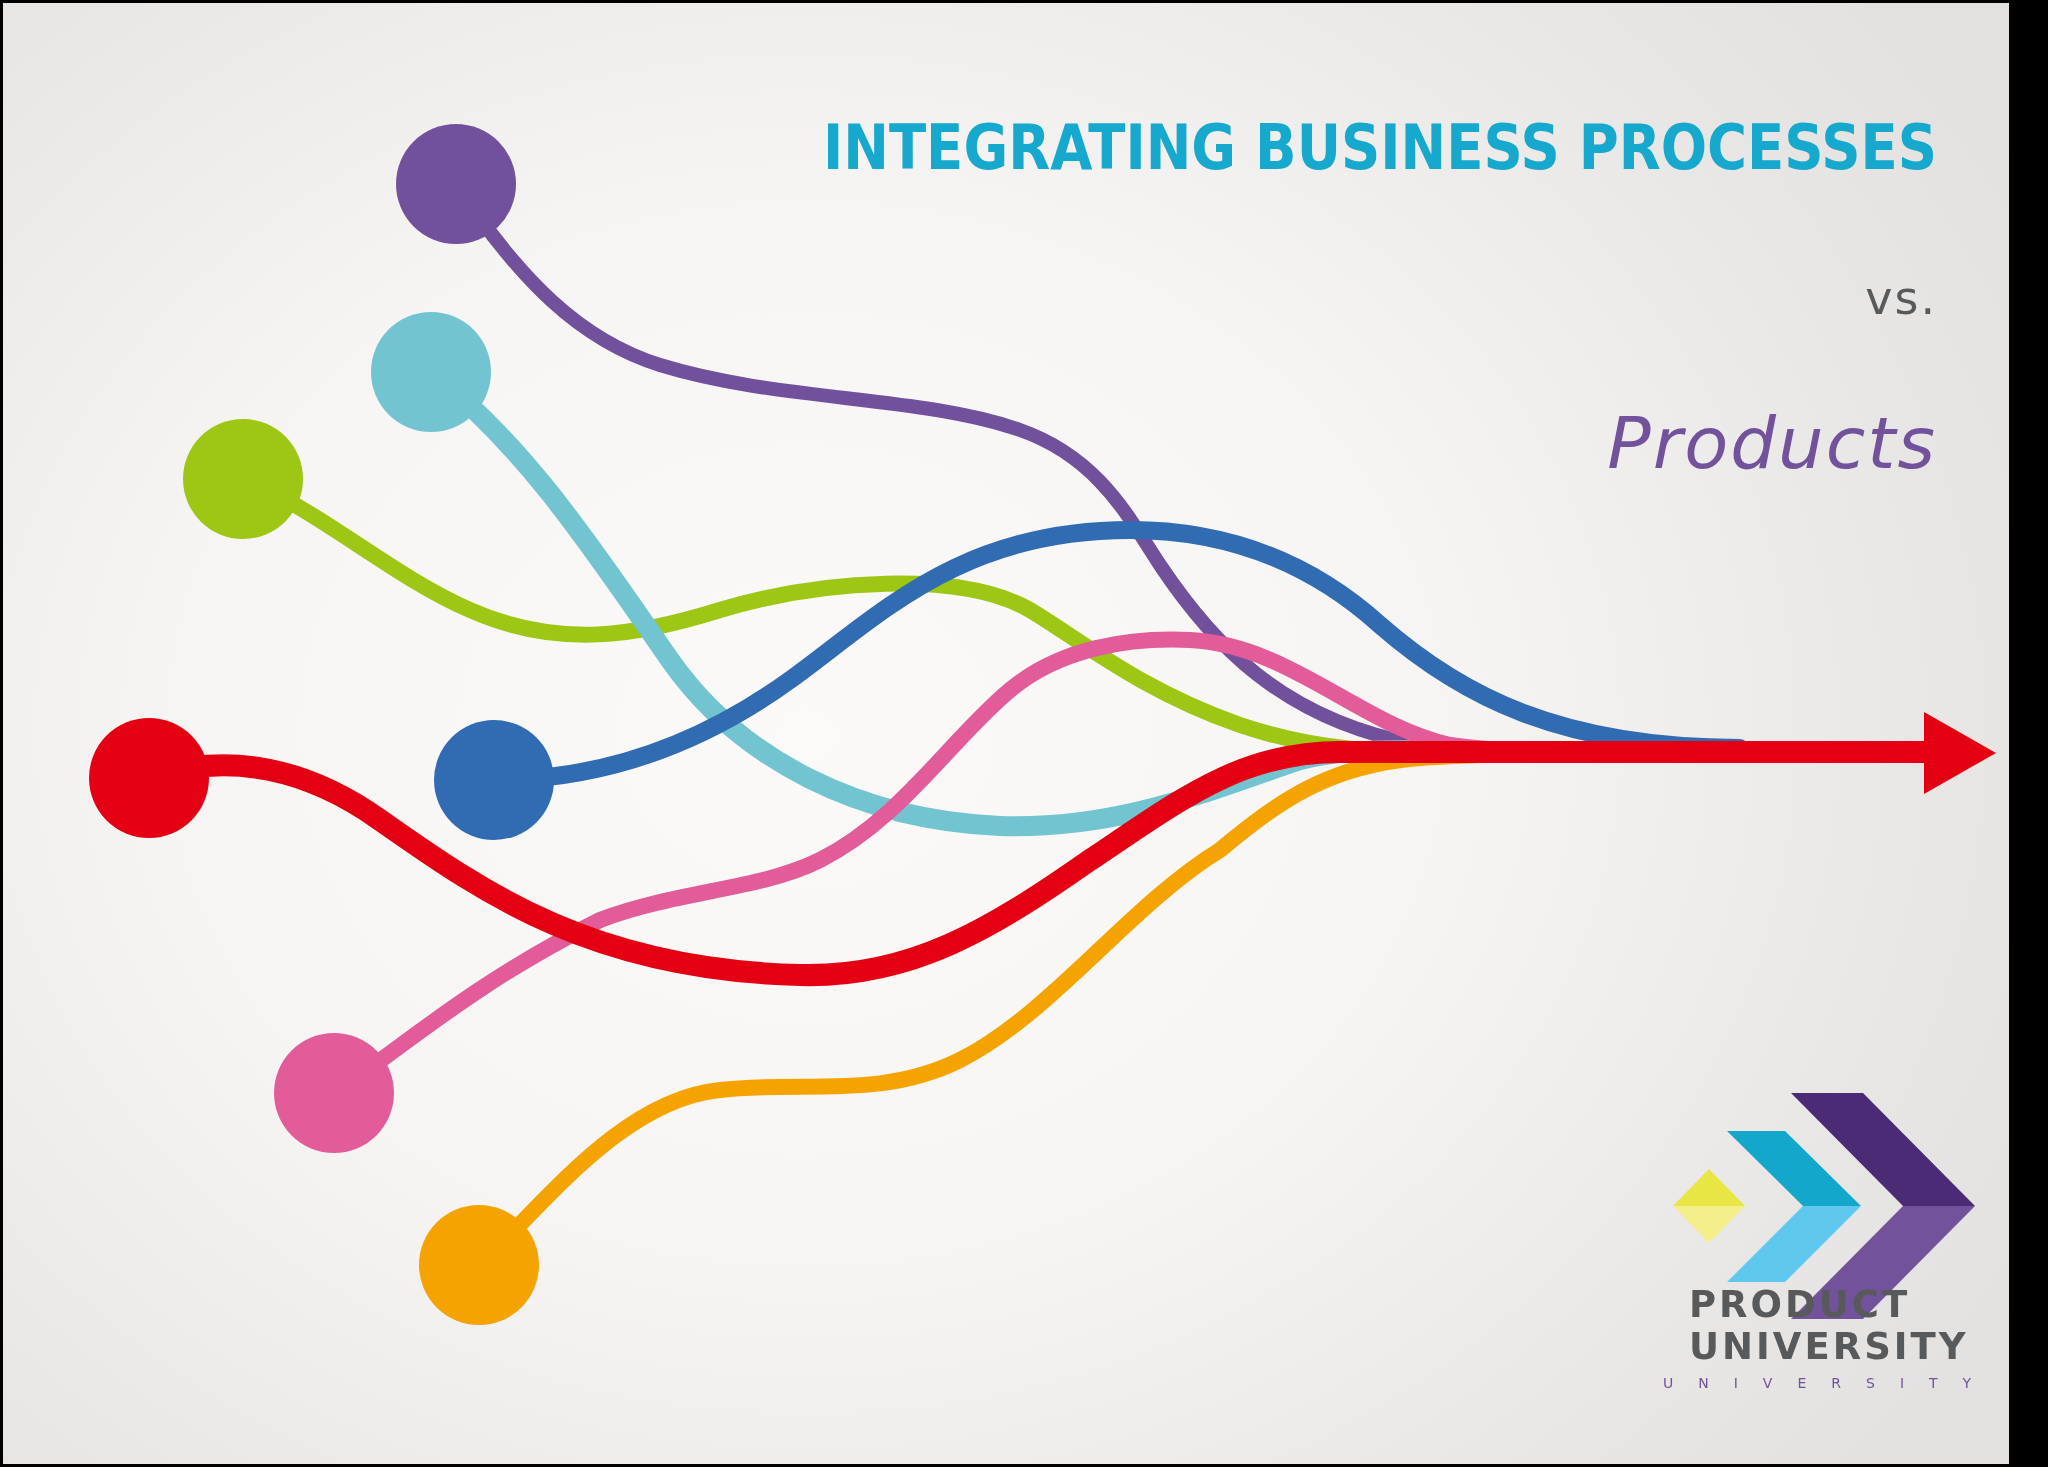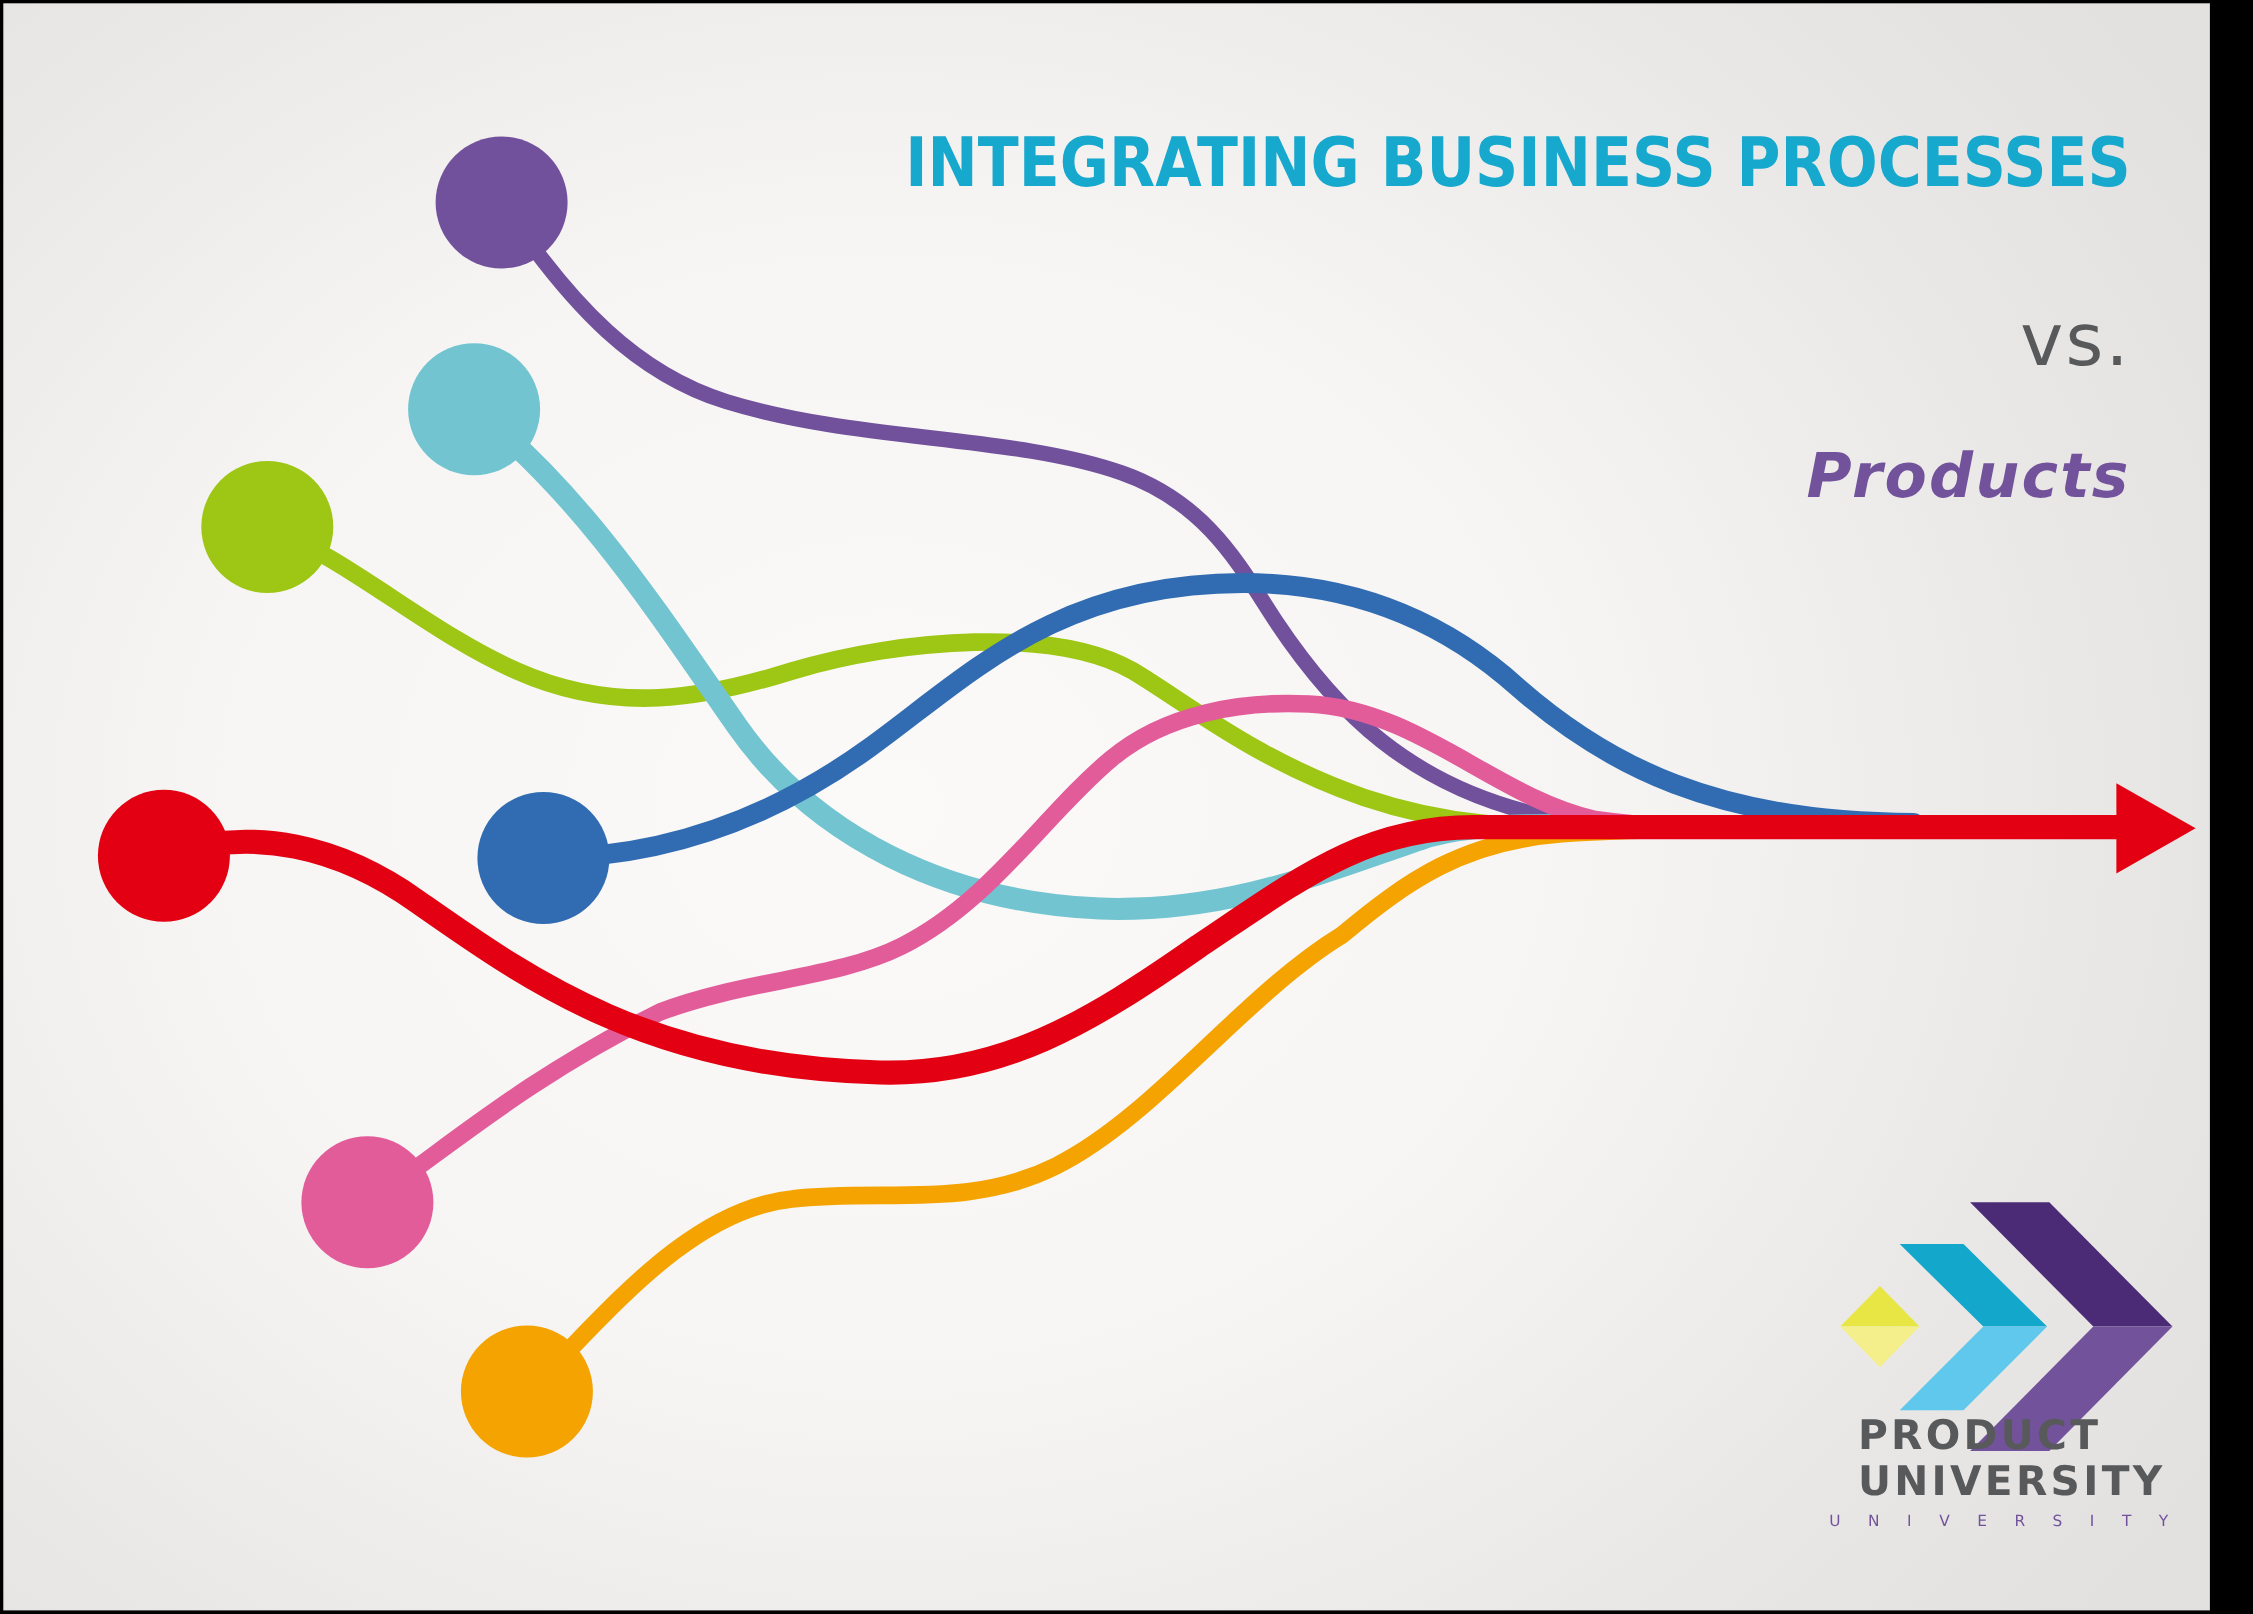--- a/index.html
+++ b/index.html
@@ -2,22 +2,22 @@
 <html><head>
 <meta charset="utf-8">
 <style>
   html, body { margin: 0; padding: 0; }
   body { width: 2048px; height: 1467px; overflow: hidden; background: #000; font-family: "Liberation Sans", sans-serif; }
   .frame { position: absolute; left: 3px; top: 3px; width: 2006px; height: 1461px; overflow: hidden;
     background: radial-gradient(ellipse 70% 80% at 40% 50%, #fbfaf9 0%, #f6f5f4 45%, #e8e7e6 80%, #e2e1df 100%); }
   svg.art { position: absolute; left: 0; top: 0; }
   .title { position: absolute; right: 72px; top: 108px; margin: 0; font-family: "DejaVu Sans", sans-serif;
     font-weight: bold; font-size: 62px; letter-spacing: 0px; color: #17a8cd; transform: scaleX(0.88); transform-origin: right center; white-space: nowrap; }
-  .vs { position: absolute; right: 72px; top: 268px; font-family: "DejaVu Sans", sans-serif; font-size: 66px; color: #58595b; letter-spacing: 2px; }
-  .products { position: absolute; right: 72px; top: 398px; font-family: "DejaVu Sans", sans-serif; font-weight: bold; font-style: italic; font-size: 56px; color: #73529c; letter-spacing: 2px; }
+  .vs { position: absolute; right: 72px; top: 268px; font-family: "DejaVu Sans", sans-serif; font-size: 46px; color: #58595b; letter-spacing: 2px; }
+  .products { position: absolute; right: 72px; top: 398px; font-family: "DejaVu Sans", sans-serif; font-weight: normal; font-style: italic; font-size: 72px; color: #73529c; letter-spacing: 2px; }
   .logo { position: absolute; left: 1660px; top: 1030px; width: 320px; height: 360px; }
   .logo-word { position: absolute; left: 1658px; font-family: "DejaVu Sans", sans-serif; font-weight: bold; color: #58595b; font-size: 37px; letter-spacing: 3px; white-space: nowrap; margin-left: 28px; }
   .logo-word.w1 { top: 1280px; }
   .logo-word.w2 { top: 1322px; }
   .logo-uni { position: absolute; left: 1660px; top: 1372px; font-family: "DejaVu Sans", sans-serif; font-size: 14px; color: #73529c; letter-spacing: 25px; white-space: nowrap; }
 </style>
 </head>
 <body>
 
 <div class="frame">

